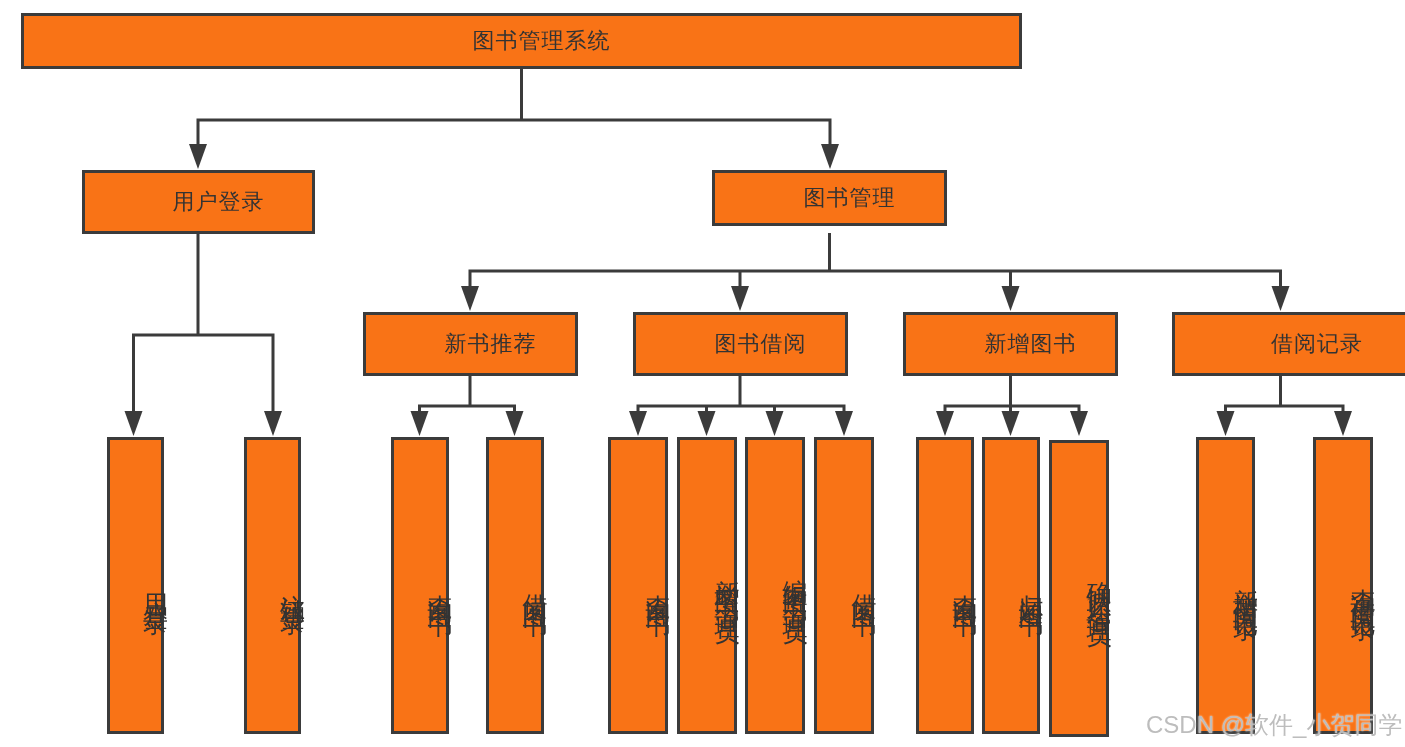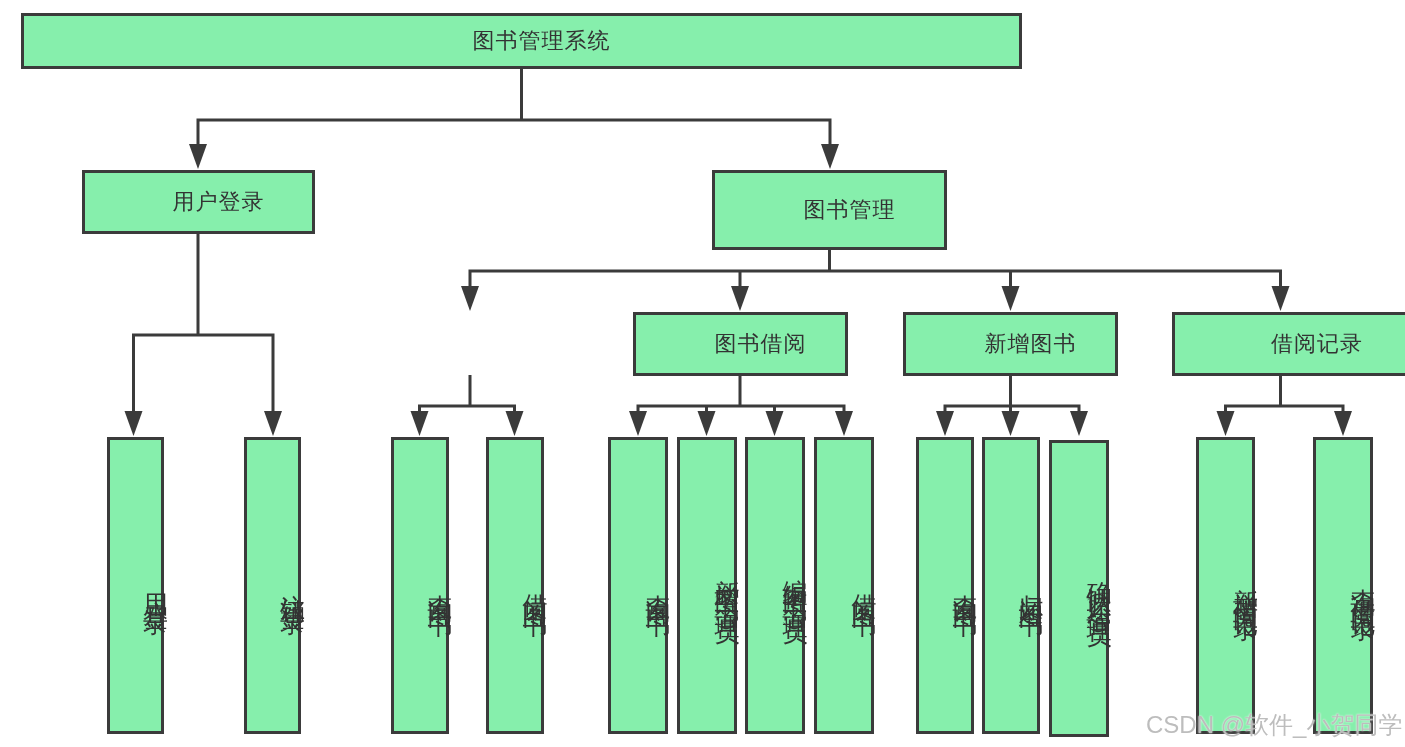--- a/index.html
+++ b/index.html
@@ -3,21 +3,21 @@
 <meta charset="utf-8">
 <style>
   html,body{margin:0;padding:0;background:#fff;}
   .canvas{
     position:relative;width:1405px;height:747px;background:#fff;overflow:hidden;
     font-family:"Liberation Sans","DejaVu Sans",sans-serif;
   }
   .wires{position:absolute;left:0;top:0;z-index:1;}
   .node{
     position:absolute;box-sizing:border-box;z-index:2;
-    background:#86efac;border:3px solid #3b3b3b;color:#333;
+    background:#f97316;border:3px solid #3b3b3b;color:#333;
     display:flex;align-items:center;justify-content:center;
     text-align:center;
     padding-left:40px;
   }
   .lvl-h{font-size:22px;letter-spacing:1px;}
   .lvl-v{
     writing-mode:vertical-rl;text-orientation:mixed;
     font-size:25px;letter-spacing:6px;line-height:1;
   }
   .watermark{
@@ -60,22 +60,23 @@
       <polygon points="1001.5,411 1019.5,411 1010.5,436"></polygon>
       <polygon points="1070,411 1088,411 1079,436"></polygon>
       <polygon points="1216.5,411 1234.5,411 1225.5,436"></polygon>
       <polygon points="1334,411 1352,411 1343,436"></polygon>
     </g>
   </svg>
 
   <div class="node lvl-h" style="left:21px;top:13px;width:1001px;height:56px;">图书管理系统</div>
 
   <div class="node lvl-h" style="left:82px;top:170px;width:233px;height:64px;">用户登录</div>
-  <div class="node lvl-h" style="left:712px;top:170px;width:235px;height:80px;">图书管理</div>
+  <div class="node lvl-h" style="left:712px;top:170px;width:235px;height:56px;">图书管理</div>
 
+  <div class="node lvl-h" style="left:363px;top:312px;width:215px;height:64px;">新书推荐</div>
   <div class="node lvl-h" style="left:633px;top:312px;width:215px;height:64px;font-family:Liberation Serif, serif;">图书借阅</div>
   <div class="node lvl-h" style="left:903px;top:312px;width:215px;height:64px;">新增图书</div>
   <div class="node lvl-h" style="left:1172px;top:312px;width:250px;height:64px;">借阅记录</div>
 
   <div class="node lvl-v" style="left:107px;top:437px;width:57px;height:297px;">用户登录</div>
   <div class="node lvl-v" style="left:244px;top:437px;width:57px;height:297px;">注销登录</div>
 
   <div class="node lvl-v" style="left:391px;top:437px;width:58px;height:297px;">查询图书</div>
   <div class="node lvl-v" style="left:486px;top:437px;width:58px;height:297px;">借阅图书</div>
 

